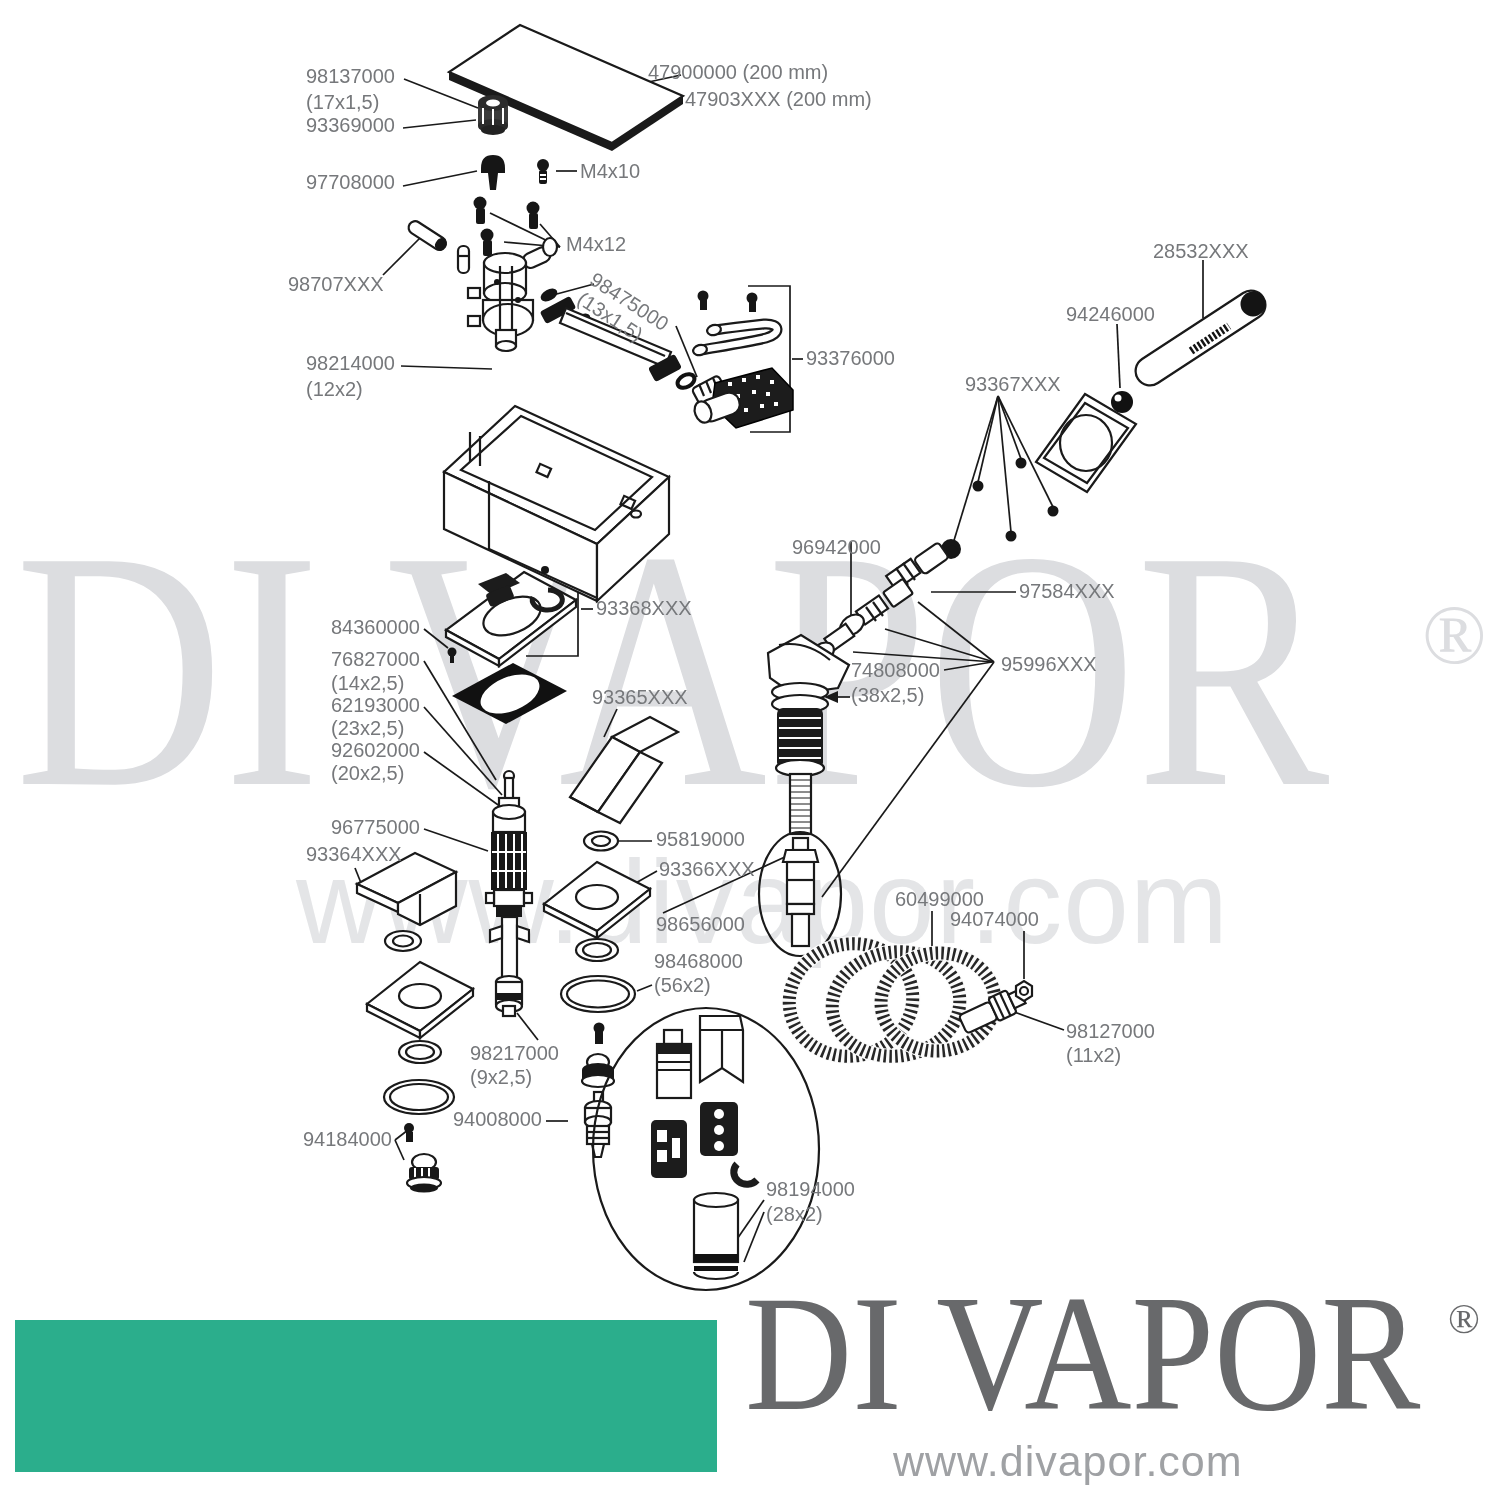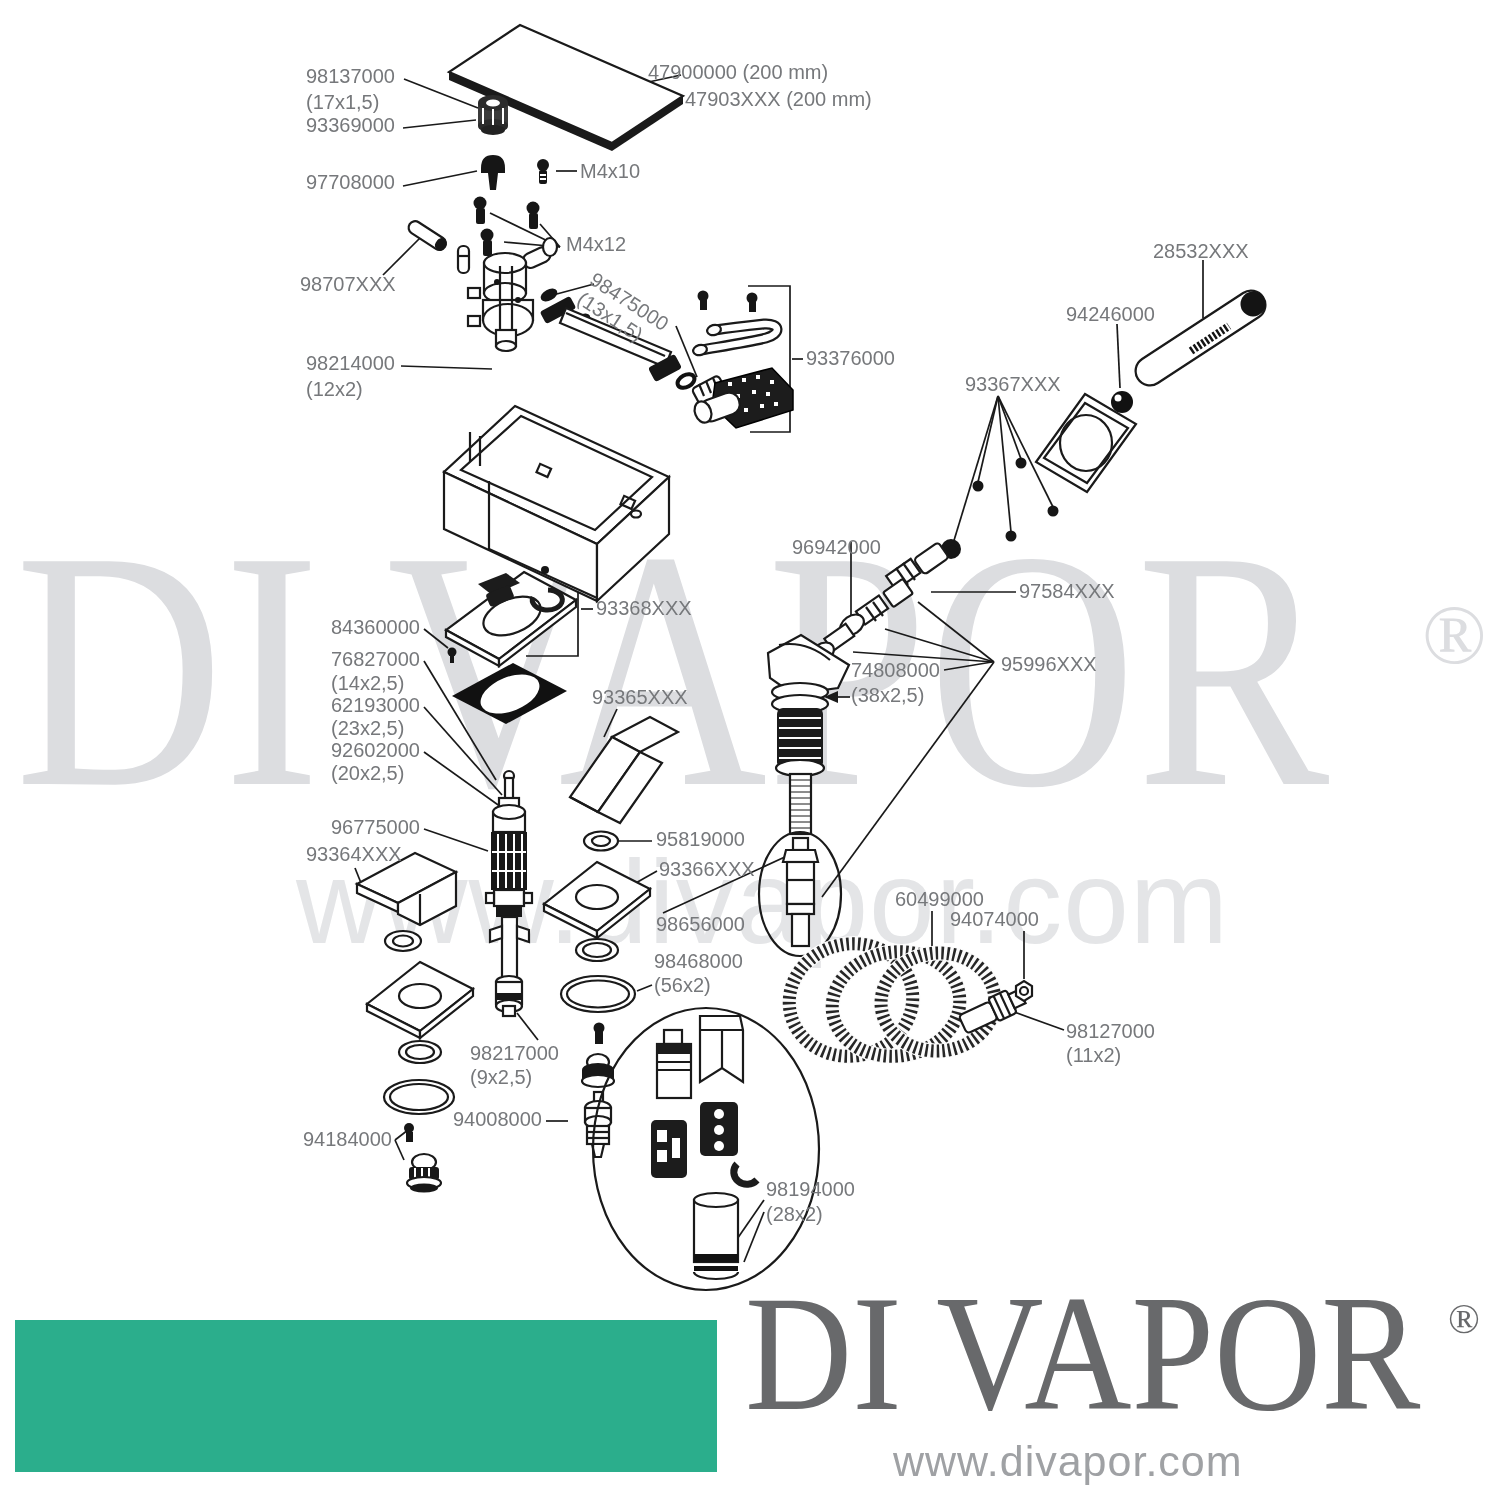--- a/index.html
+++ b/index.html
@@ -470,21 +470,21 @@
   </svg>
 
   <div class="lbl" style="left:306px;top:65px">98137000</div>
   <div class="lbl" style="left:306px;top:91px">(17x1,5)</div>
   <div class="lbl" style="left:306px;top:114px">93369000</div>
   <div class="lbl" style="left:648px;top:61px">47900000 (200 mm)</div>
   <div class="lbl" style="left:685px;top:88px">47903XXX (200 mm)</div>
   <div class="lbl" style="left:306px;top:171px">97708000</div>
   <div class="lbl" style="left:580px;top:160px">M4x10</div>
   <div class="lbl" style="left:566px;top:233px">M4x12</div>
-  <div class="lbl" style="left:300px;top:273px">98707XXX</div>
+  <div class="lbl" style="left:288px;top:273px">98707XXX</div>
   <div class="lbl rot" style="left:598px;top:268px">
     <div>98475000</div>
     <div>(13x1,5)</div>
   </div>
   <div class="lbl" style="left:806px;top:347px">93376000</div>
   <div class="lbl" style="left:306px;top:352px">98214000</div>
   <div class="lbl" style="left:306px;top:378px">(12x2)</div>
   <div class="lbl" style="left:1153px;top:240px">28532XXX</div>
   <div class="lbl" style="left:1066px;top:303px">94246000</div>
   <div class="lbl" style="left:965px;top:373px">93367XXX</div>

